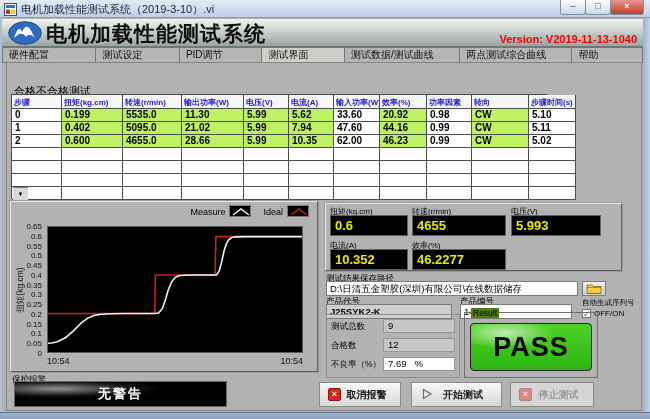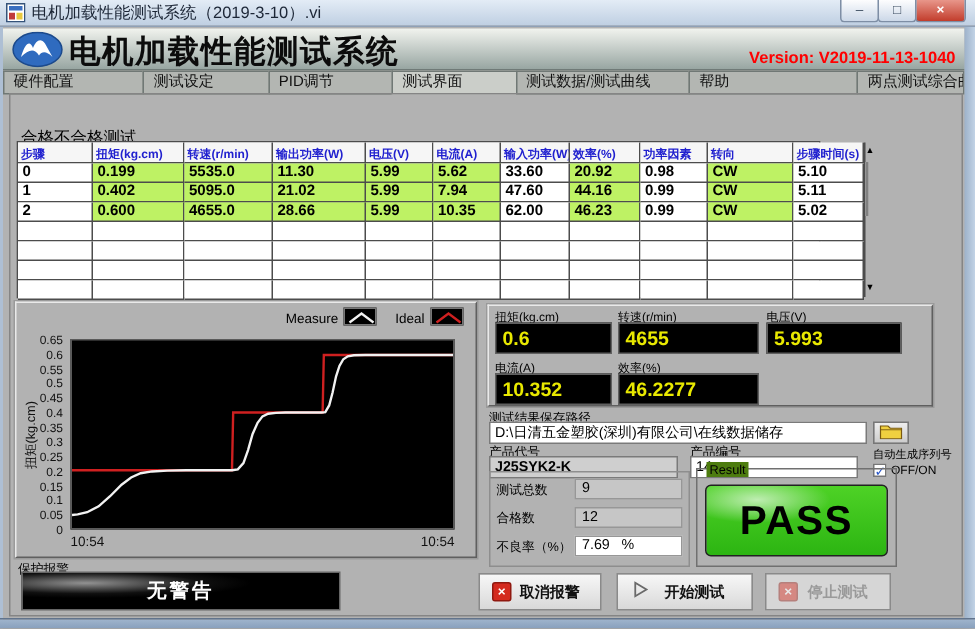--- a/index.html
+++ b/index.html
@@ -38,21 +38,21 @@
   .tab:first-child { margin-left:0; }
   .tab:nth-child(1){width:95px;} .tab:nth-child(2){width:85px;} .tab:nth-child(3){width:84px;}
   .tab:nth-child(4){width:84px;} .tab:nth-child(5){width:117px;} .tab:nth-child(6){width:114px;} .tab:nth-child(7){width:72px;}
   .tab.active { background:#cbcec9; border-bottom-color:#cbcec9; }
 
   .page-border { position:absolute; left:6px; top:44px; right:8px; bottom:8px; border:1px solid #858585; }
 
   
   .group-title { position:absolute; left:14px; top:66px; font-size:11px; color:#000; }
   .ptable { position:absolute; left:11px; top:76px; width:536px; height:105px; background:#fff;
-    border:1px solid #4c4c4c; display:flex; box-shadow:1px 1px 0 rgba(255,255,255,.5); }
+    border:1px solid #4c4c4c; display:flex; box-shadow:1px 1px 0 rgba(255,255,255,.5);flex-direction:column; }
   .t-main { width:564px; }
   .t-head, .t-row { display:grid; grid-template-columns:50px 61px 59px 62px 45px 45px 46px 47px 45px 57px 47px; }
   .th { height:14px; background:#f6f6f6; color:#2121cf; font-size:8px; font-weight:bold; padding:2px 0 0 2px;
     border-right:1px solid #4c4c4c; border-bottom:1px solid #4c4c4c; white-space:nowrap; overflow:hidden; }
   .td { height:13px; background:#fff; font-size:10px; font-weight:bold; color:#000; padding-left:3px; line-height:12px;
     border-right:1px solid #4c4c4c; border-bottom:1px solid #4c4c4c; white-space:nowrap; overflow:hidden; }
   .td.green { background:#bef264; }
   .t-scroll { width:16px; border-left:1px solid #4c4c4c; background:#aaa; position:relative; }
   .s-arrow { position:absolute; left:0; right:0; height:13px; background:#d9d9d9; font-size:6px; line-height:13px; text-align:center; color:#000; }
   .s-arrow.up { top:0; border-bottom:1px solid #777; }
@@ -156,22 +156,22 @@
       <span class="banner-title">电机加载性能测试系统</span>
       <span class="version">Version: V2019-11-13-1040</span>
     </div>
 
     <div class="tabbar">
         <div class="tab">硬件配置</div>
         <div class="tab">测试设定</div>
         <div class="tab">PID调节</div>
         <div class="tab active">测试界面</div>
         <div class="tab">测试数据/测试曲线</div>
+        <div class="tab">两点测试综合曲线</div>
         <div class="tab">帮助</div>
-        <div class="tab">两点测试综合曲线</div>
       </div>
 
     <div class="page-border"></div>
 
     <span class="group-title">合格不合格测试</span>
     <div class="ptable">
       <div class="t-main">
         <div class="t-head">
             <div class="th">步骤</div>
             <div class="th">扭矩(kg.cm)</div>

